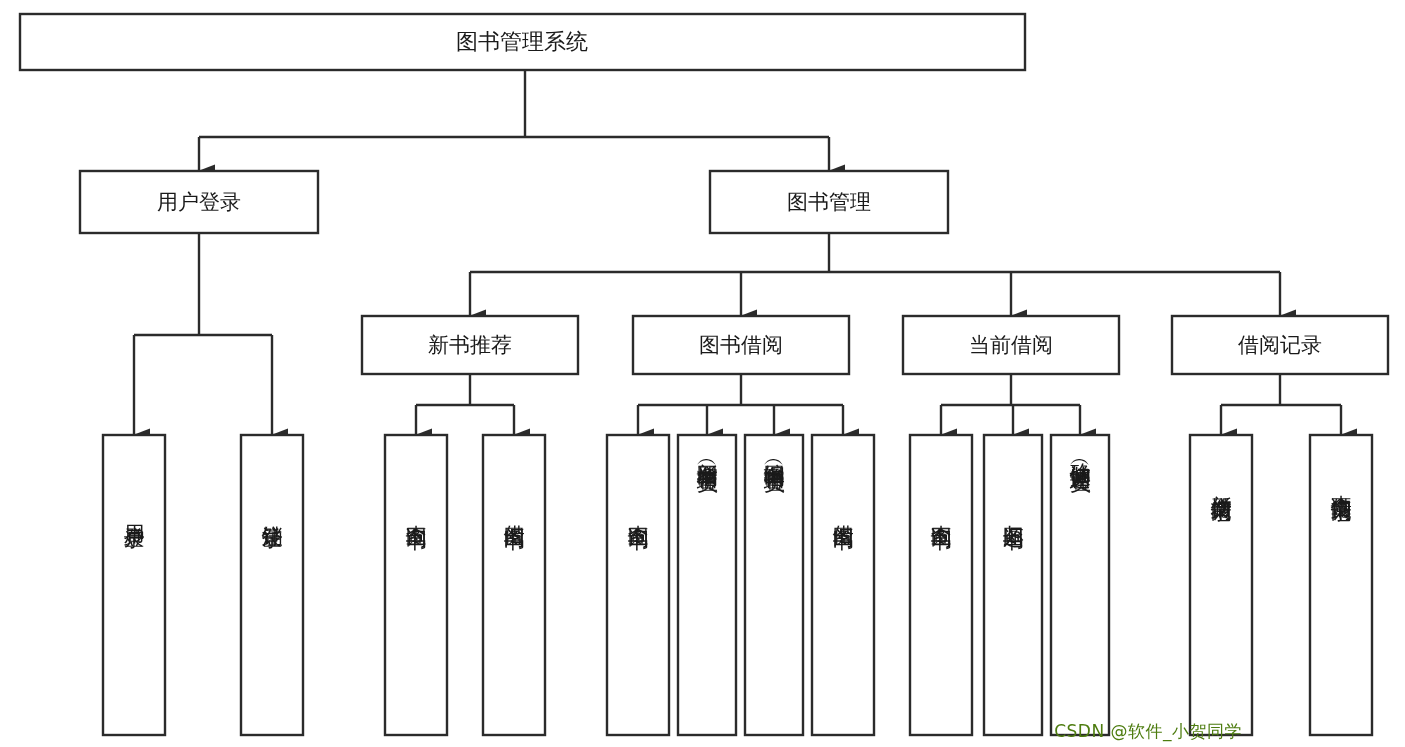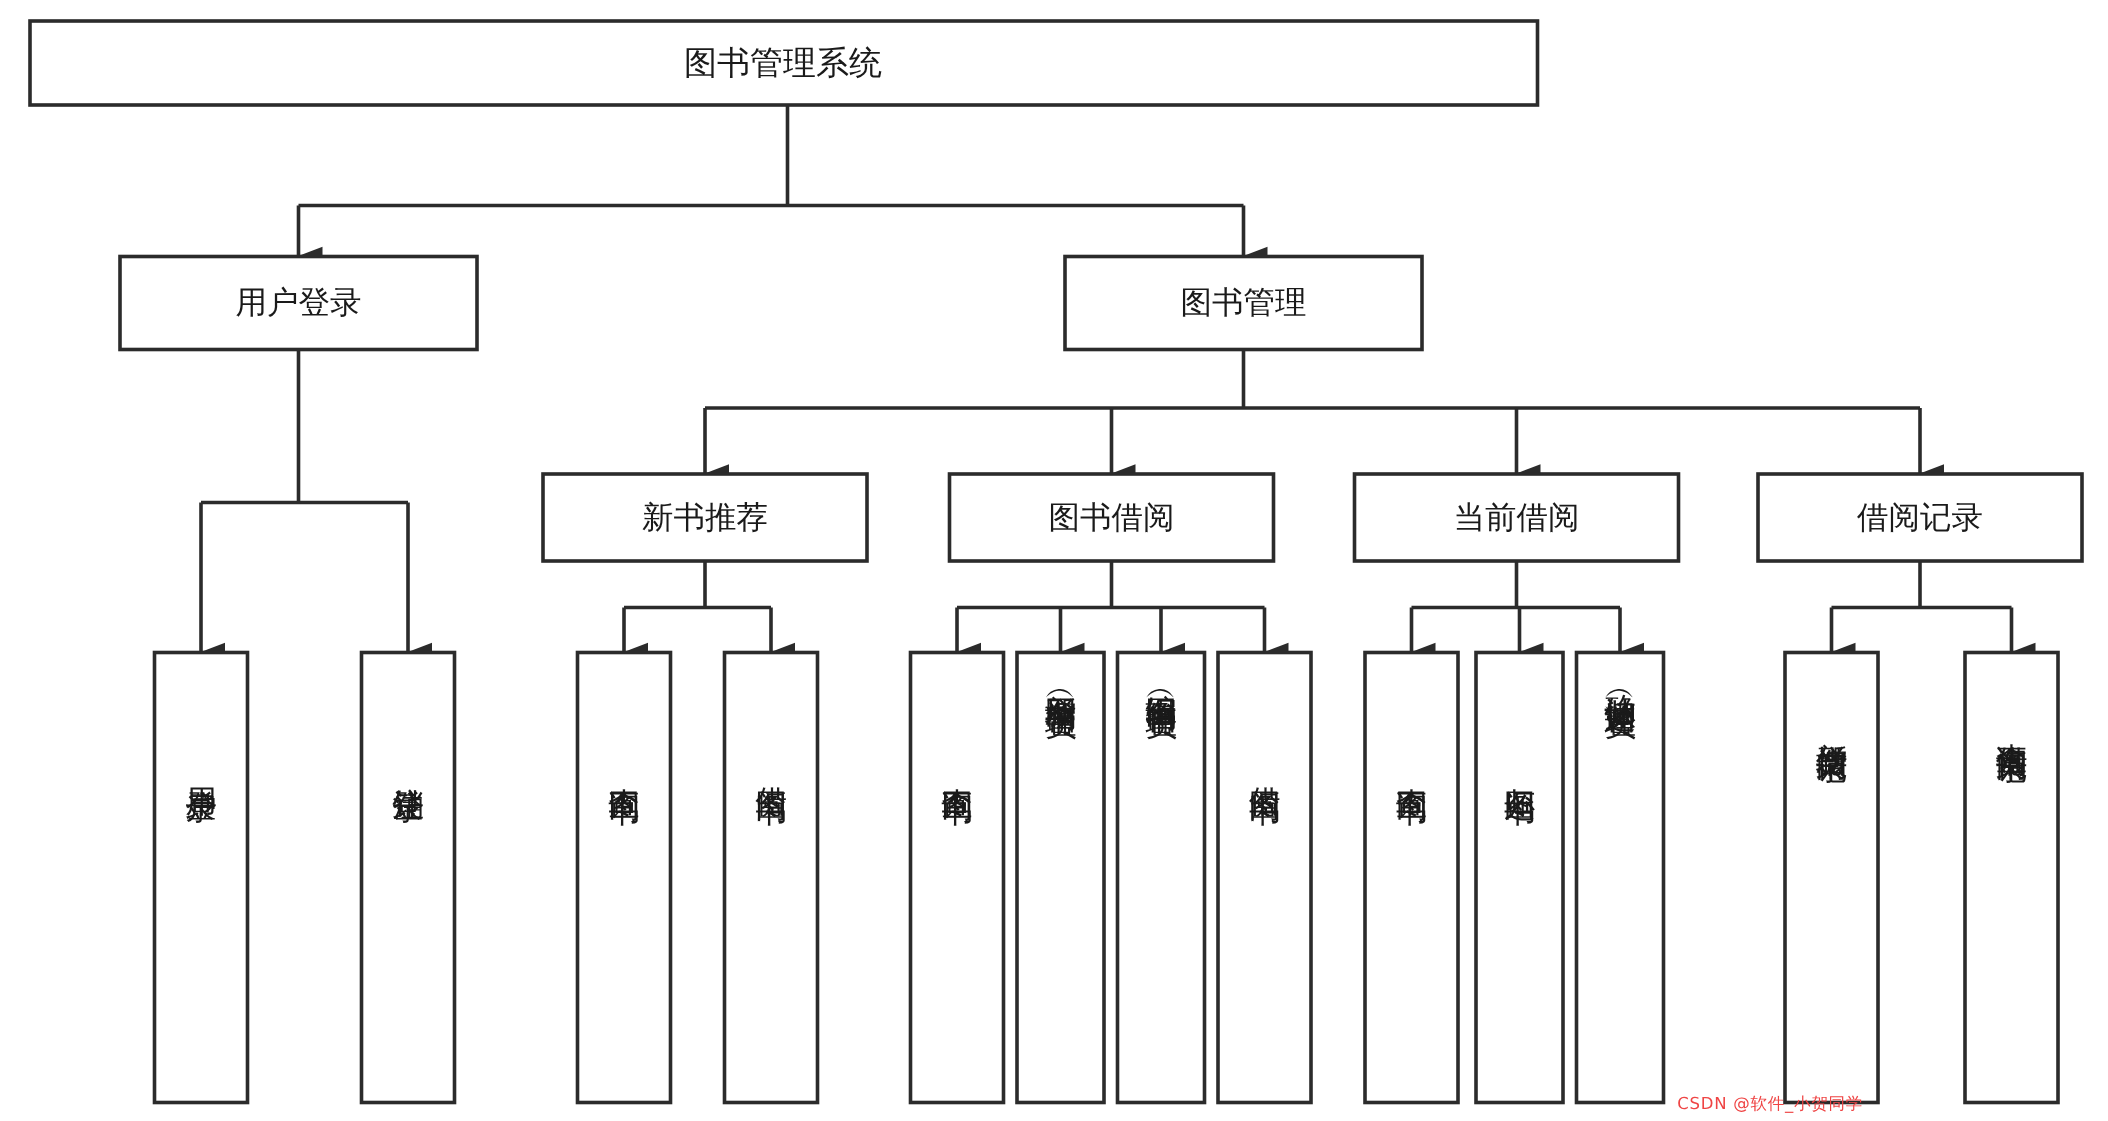--- a/index.html
+++ b/index.html
@@ -64,22 +64,22 @@
     text-align: center;
     white-space: nowrap;
     transform: translateX(-50%);
     pointer-events: none;
   }
   .watermark {
     position: absolute;
     right: 8px;
     bottom: 4px;
     font-family: "DejaVu Sans", "Liberation Sans", sans-serif;
-    font-size: 11px;
-    color: #ef4444;
+    font-size: 17px;
+    color: #4d7c0f;
     white-space: nowrap;
     letter-spacing: 0.5px;
   }
 </style>
 </head>
 <body>
 
 <div id="diagram-root">
 
   <svg class="flow" viewBox="0 0 1405 747">

